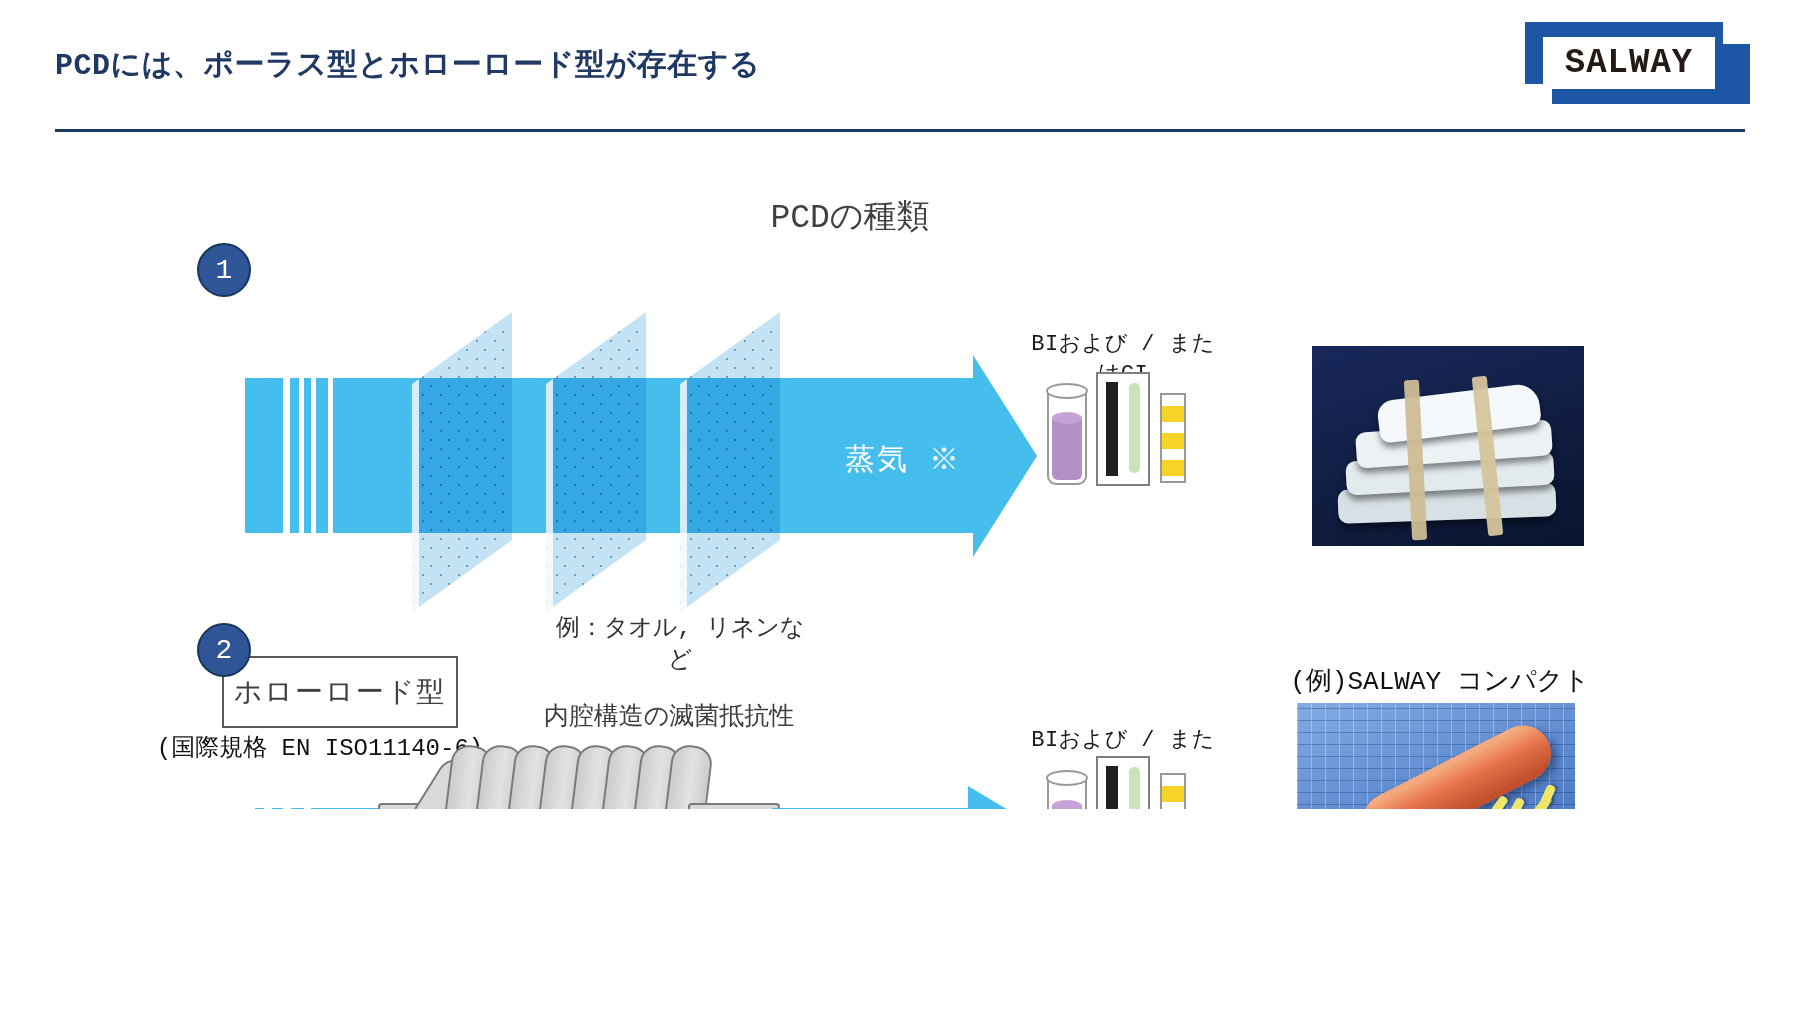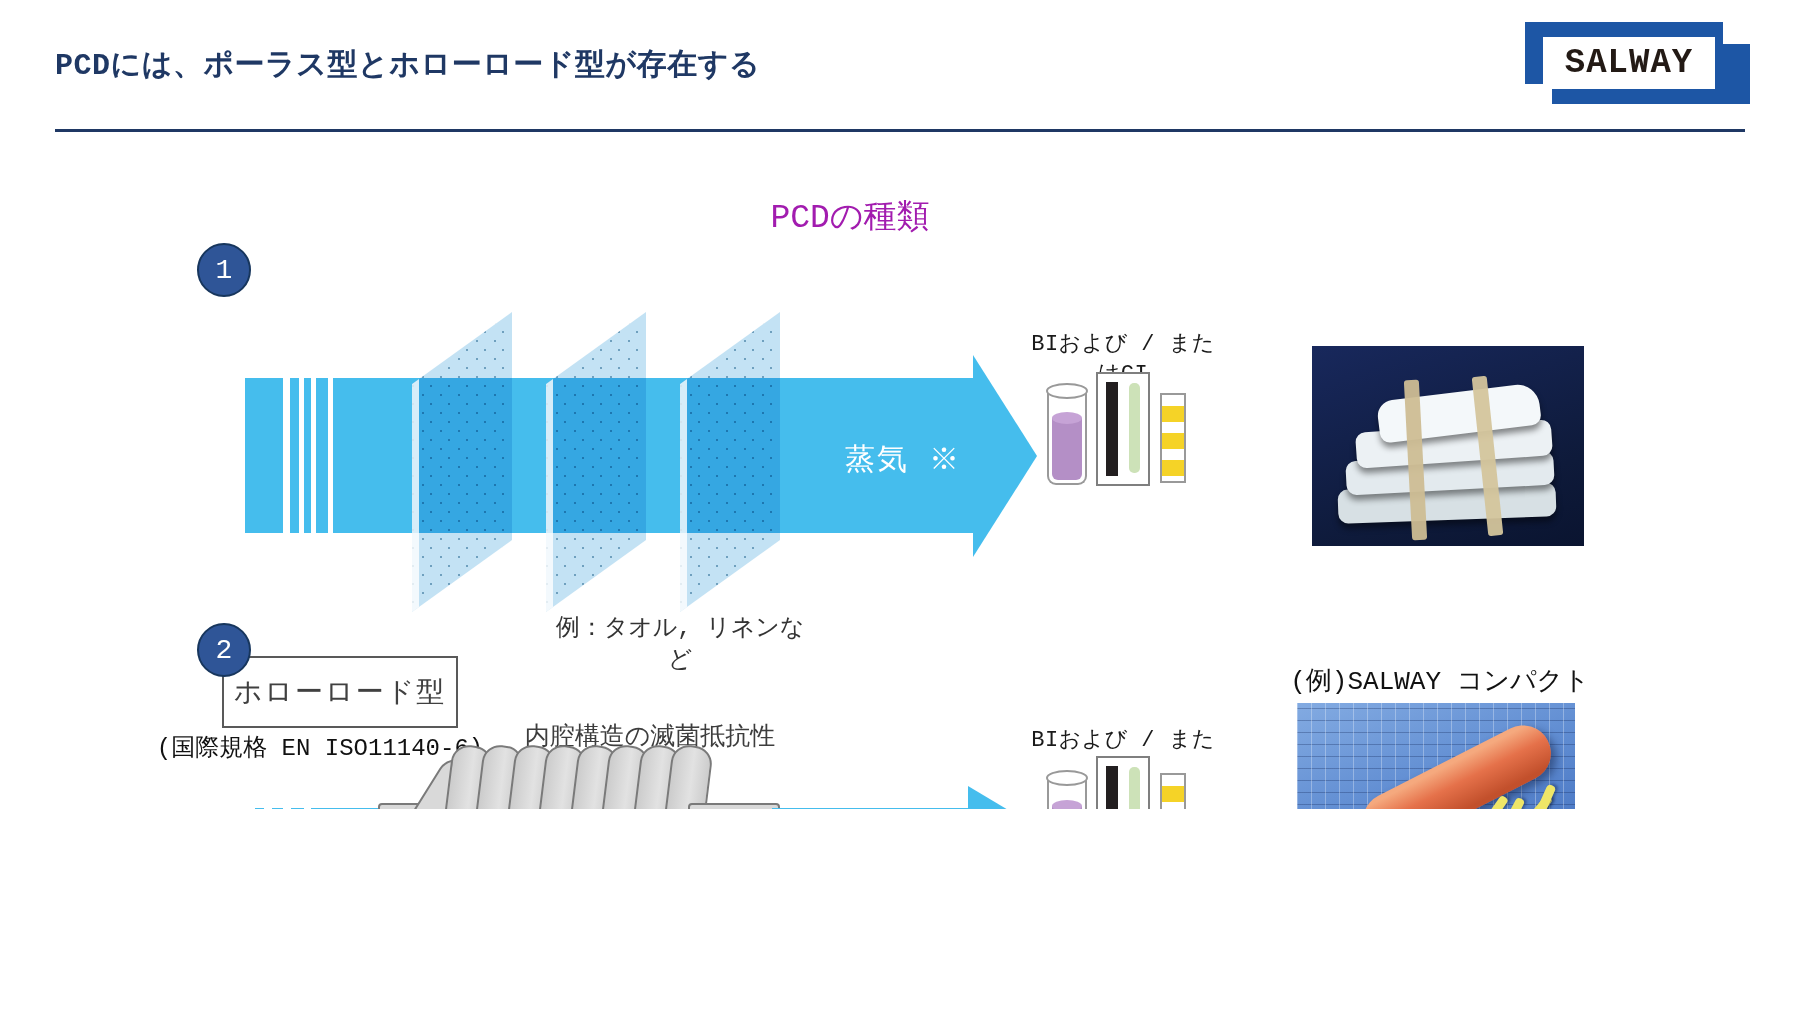--- a/index.html
+++ b/index.html
@@ -9,33 +9,33 @@
   }
   
   .page-title{position:absolute;left:55px;top:44px;font-size:30px;font-weight:bold;color:#1F3864;letter-spacing:.5px;}
   .divider{position:absolute;left:55px;top:129px;width:1690px;height:3px;background:#1F3864;}
   .logo{position:absolute;left:1525px;top:20px;width:228px;height:88px;}
   .logo .lrect-a{position:absolute;left:0;top:2px;width:198px;height:62px;background:#1D56A5;}
   .logo .lrect-b{position:absolute;left:27px;top:24px;width:198px;height:60px;background:#1D56A5;}
   .logo .lbox{position:absolute;left:18px;top:17px;width:172px;height:52px;background:#fff;display:flex;align-items:center;justify-content:center;}
   .logo .ltext{font-size:34px;font-weight:800;color:#231a15;letter-spacing:1px;transform:scaleY(1.05);}
   
-  .diagram-title{position:absolute;left:700px;top:194px;width:300px;text-align:center;font-size:33px;color:#a21caf;}
+  .diagram-title{position:absolute;left:700px;top:194px;width:300px;text-align:center;font-size:33px;color:#404040;}
   
   .num-badge{position:absolute;width:50px;height:50px;border-radius:50%;background:#2F5597;border:2px solid #17365D;
     color:#fff;font-size:28px;display:flex;align-items:center;justify-content:center;z-index:3;}
   .badge1{left:197px;top:243px;} .badge2{left:197px;top:623px;}
   .type-box{position:absolute;background:#fff;border:2px solid #595959;display:flex;align-items:center;justify-content:center;
     font-size:28px;color:#404040;letter-spacing:2px;z-index:2;}
   .tbox1{left:222px;top:266px;width:186px;height:68px;}
   .tbox2{left:222px;top:656px;width:232px;height:68px;}
   .std-label{position:absolute;font-size:24px;color:#111;text-align:center;}
   .std1{left:160px;top:337px;width:300px;} .std2{left:155px;top:731px;width:330px;}
   .resist-label{position:absolute;font-size:25px;color:#3d3d3d;text-align:center;}
-  .resist1{left:545px;top:281px;width:310px;} .resist2{left:495px;top:699px;width:310px;margin-top:20px;}
+  .resist1{left:545px;top:281px;width:310px;} .resist2{left:514px;top:699px;width:310px;}
   .example-note{position:absolute;font-size:24px;color:#333;text-align:center;}
   .ex1{left:545px;top:611px;width:270px;} .ex2{left:440px;top:916px;width:360px;}
   
   .arrow1{position:absolute;left:245px;top:355px;width:800px;height:210px;}
   .arrow1 .seg{position:absolute;top:23px;height:155px;background:#45BDED;}
   .arrow1 .s1{left:0;width:38px;} .arrow1 .s2{left:45px;width:9px;}
   .arrow1 .s3{left:59px;width:7px;} .arrow1 .s4{left:71px;width:12px;}
   .arrow1 .body{left:88px;width:640px;}
   .arrow1 .head{position:absolute;left:728px;top:0;width:0;height:0;
     border-left:64px solid #45BDED;border-top:101px solid transparent;border-bottom:101px solid transparent;}

